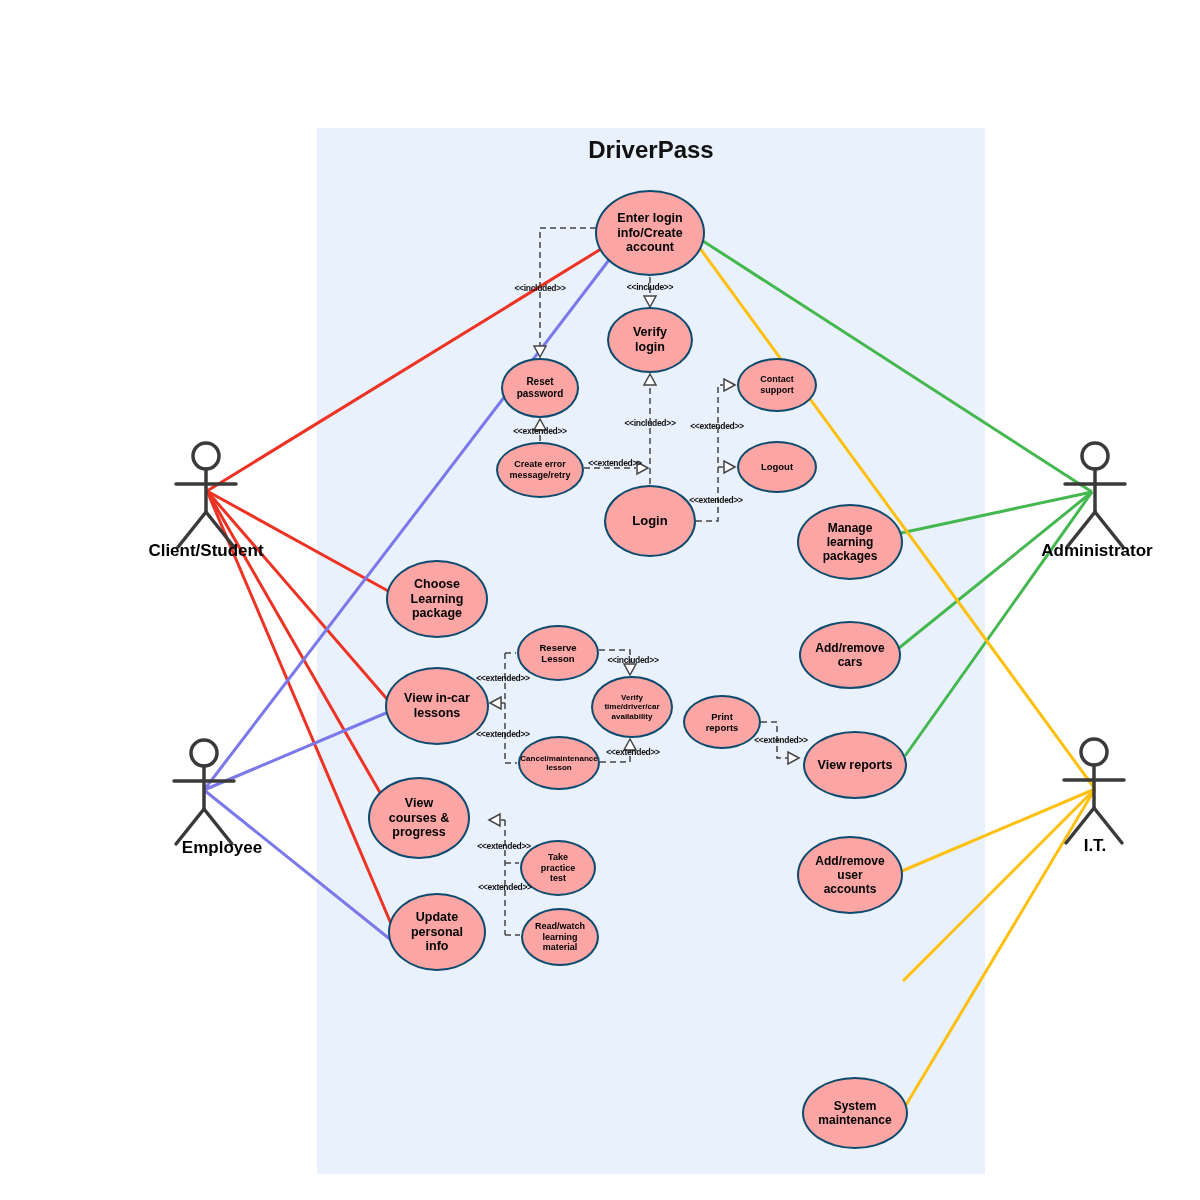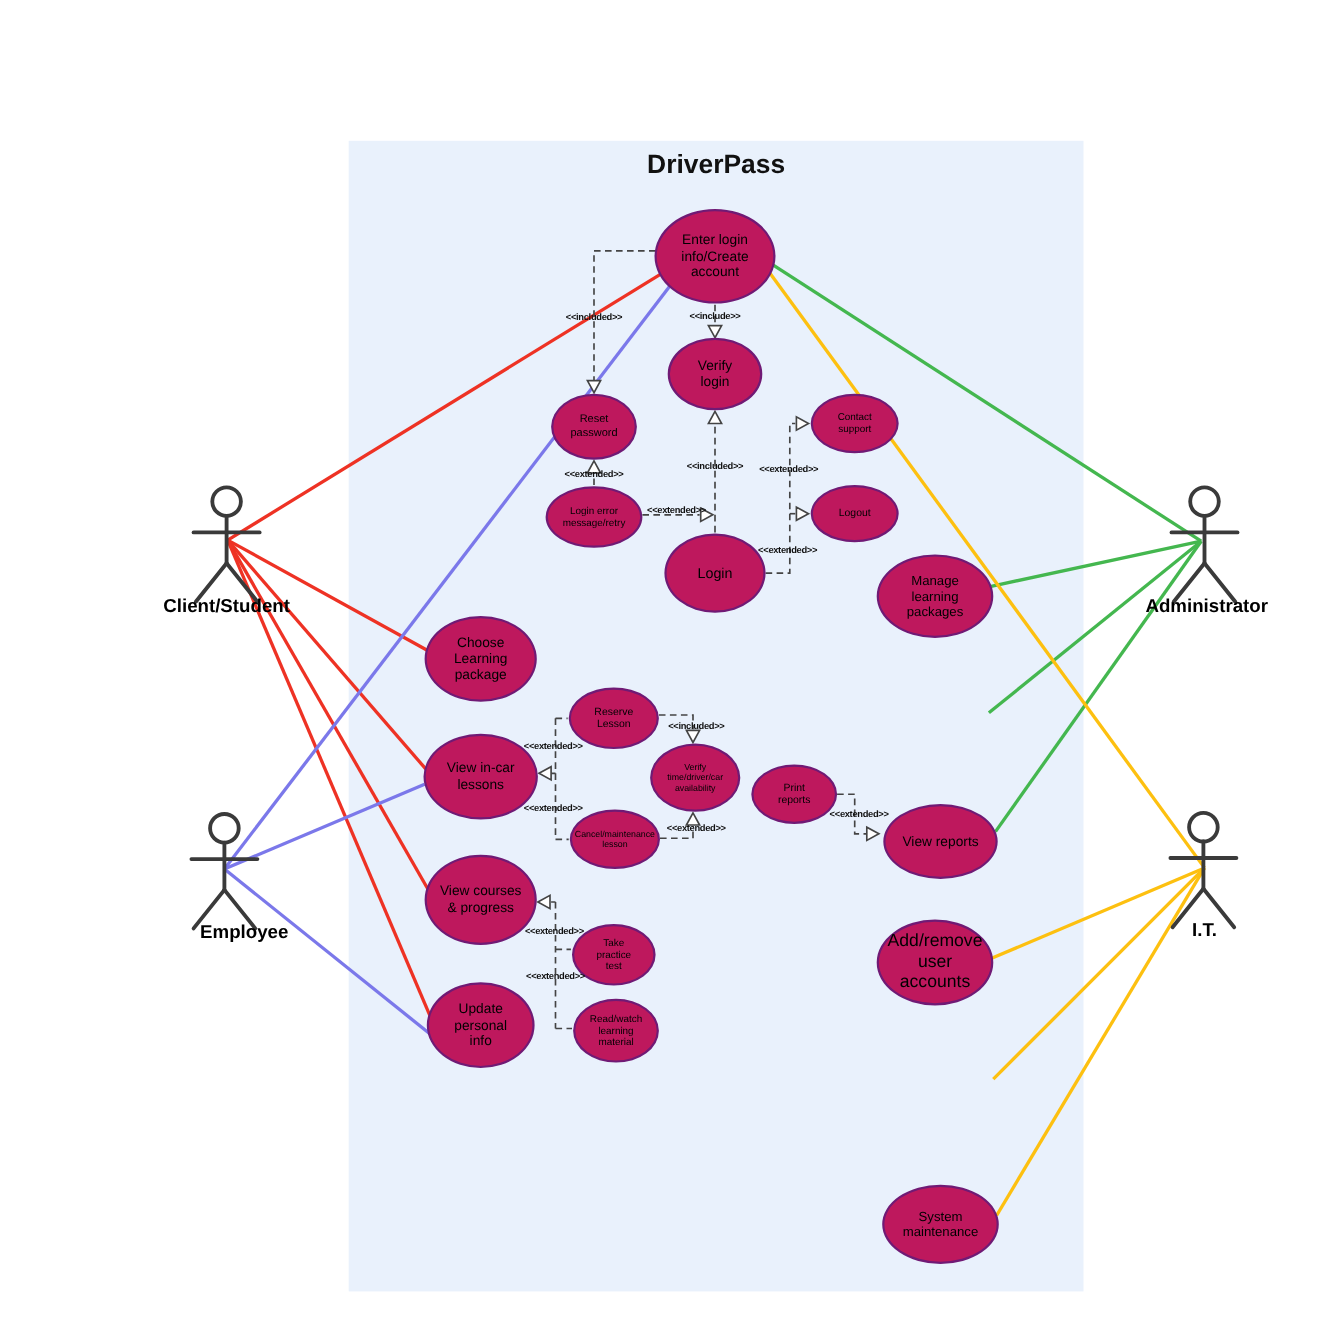--- a/index.html
+++ b/index.html
@@ -1,20 +1,20 @@
 <!DOCTYPE html>
 <html><head>
 <meta charset="utf-8">
 <style>
   html,body{margin:0;padding:0;background:#fff;}
   .canvas{position:relative;width:1180px;height:1200px;font-family:"Liberation Sans",sans-serif;overflow:hidden;}
   .panel{position:absolute;left:317px;top:128px;width:668px;height:1046px;background:#e9f1fc;}
   .title{position:absolute;left:317px;top:136px;width:668px;text-align:center;font-size:24px;font-weight:bold;color:#111;}
   svg.layer{position:absolute;left:0;top:0;pointer-events:none;}
-  .uc{position:absolute;border-radius:50%;background:#be185d;border:2px solid #701a75;display:flex;align-items:center;justify-content:center;text-align:center;font-weight:normal;color:#000;line-height:1.18;box-sizing:border-box;}
+  .uc{position:absolute;border-radius:50%;background:#fca5a5;border:2px solid #0c4a6e;display:flex;align-items:center;justify-content:center;text-align:center;font-weight:bold;color:#000;line-height:1.18;box-sizing:border-box;}
   .st{position:absolute;width:96px;transform:translateX(-50%);text-align:center;font-size:8.5px;font-weight:bold;color:#111;letter-spacing:-0.3px;white-space:nowrap;}
   .actor-label{position:absolute;width:180px;transform:translateX(-50%);text-align:center;font-size:17px;font-weight:bold;color:#000;}
 </style>
 </head>
 <body>
 
 <div class="canvas">
 
   <div class="panel"></div>
   <div class="title">DriverPass</div>
@@ -109,21 +109,21 @@
   <div class="uc" style="left:595px;top:190px;width:110px;height:86px;font-size:12.5px;padding:0 11px;">
       <span>Enter login info/Create account</span>
     </div>
   <div class="uc" style="left:607px;top:307px;width:86px;height:66px;font-size:12.5px;padding:0 16px;">
       <span>Verify login</span>
     </div>
   <div class="uc" style="left:501px;top:358px;width:78px;height:60px;font-size:10px;padding:0 8px;">
       <span>Reset password</span>
     </div>
   <div class="uc" style="left:496px;top:442px;width:88px;height:56px;font-size:9px;padding:0 6px;">
-      <span>Login error message/retry</span>
+      <span>Create error message/retry</span>
     </div>
   <div class="uc" style="left:604px;top:485px;width:92px;height:72px;font-size:13px;">
       <span>Login</span>
     </div>
   <div class="uc" style="left:737px;top:358px;width:80px;height:54px;font-size:9px;padding:0 9px;">
       <span>Contact support</span>
     </div>
   <div class="uc" style="left:737px;top:441px;width:80px;height:52px;font-size:9.5px;">
       <span>Logout</span>
     </div>
@@ -141,36 +141,39 @@
     </div>
   <div class="uc" style="left:518px;top:736px;width:82px;height:54px;font-size:8px;padding:0 2px;">
       <span>Cancel/maintenance lesson</span>
     </div>
   <div class="uc" style="left:683px;top:695px;width:78px;height:54px;font-size:9.5px;padding:0 14px;">
       <span>Print reports</span>
     </div>
   <div class="uc" style="left:803px;top:731px;width:104px;height:68px;font-size:12.5px;">
       <span>View reports</span>
     </div>
-  <div class="uc" style="left:386px;top:777px;width:102px;height:82px;font-size:12.5px;padding:0 11px;">
+  <div class="uc" style="left:368px;top:777px;width:102px;height:82px;font-size:12.5px;padding:0 11px;">
       <span>View courses &amp; progress</span>
     </div>
   <div class="uc" style="left:520px;top:840px;width:76px;height:56px;font-size:9px;padding:0 13px;">
       <span>Take practice test</span>
     </div>
   <div class="uc" style="left:521px;top:908px;width:78px;height:58px;font-size:9px;padding:0 8px;">
       <span>Read/watch learning material</span>
     </div>
   <div class="uc" style="left:388px;top:893px;width:98px;height:78px;font-size:12.5px;padding:0 12px;">
       <span>Update personal info</span>
     </div>
   <div class="uc" style="left:797px;top:504px;width:106px;height:76px;font-size:12px;padding:0 13px;">
       <span>Manage learning packages</span>
     </div>
-  <div class="uc" style="left:797px;top:836px;width:106px;height:78px;font-size:16px;padding:0 14px;">
+  <div class="uc" style="left:799px;top:621px;width:102px;height:68px;font-size:12px;padding:0 13px;">
+      <span>Add/remove cars</span>
+    </div>
+  <div class="uc" style="left:797px;top:836px;width:106px;height:78px;font-size:12px;padding:0 14px;">
       <span>Add/remove user accounts</span>
     </div>
   <div class="uc" style="left:802px;top:1077px;width:106px;height:72px;font-size:12px;padding:0 10px;justify-content:center;">
       <span>System maintenance</span>
     </div>
 
   <div class="st" style="left:540px;top:283px;">&lt;&lt;included&gt;&gt;</div>
   <div class="st" style="left:650px;top:282px;">&lt;&lt;include&gt;&gt;</div>
   <div class="st" style="left:540px;top:426px;">&lt;&lt;extended&gt;&gt;</div>
   <div class="st" style="left:650px;top:418px;">&lt;&lt;included&gt;&gt;</div>

